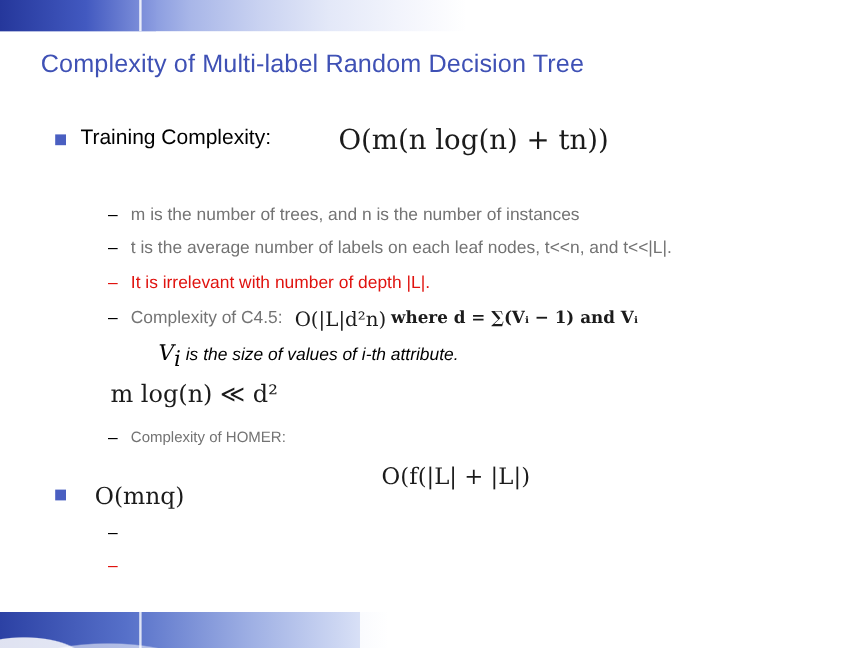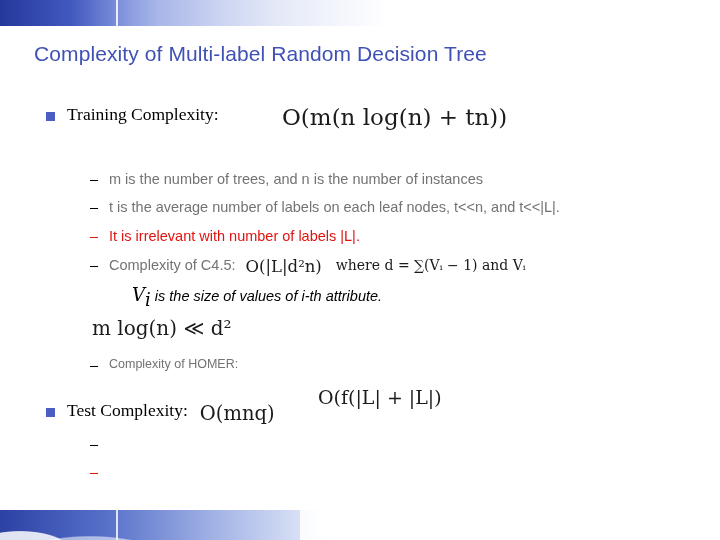--- a/index.html
+++ b/index.html
@@ -97,21 +97,20 @@
   .l1 .bullet {
     width: 9px; height: 9px;
     background: #4a5fc1;
     margin: 8px 12px 0 0;
     flex: 0 0 auto;
   }
   .l1 .text {
     font-size: 17.5px;
     color: #000000;
     line-height: 1.25;
-    font-family: Liberation Serif, serif;
   }
 
   .l2 {
     display: flex;
     align-items: flex-start;
     margin: 0 0 9px 0;
     padding-left: 44px;
   }
   .l2 .dash {
     width: 11px;
@@ -142,23 +141,24 @@
     font-size: 23px;
   }
   .f-c45 {
     font-size: 16.5px;
     margin-left: 10px;
     position: relative;
     top: 1px;
   }
   .f-c45-where {
     font-size: 14px;
-    margin-left: 14px;
+    margin-left: 4px;
     position: relative;
     top: 1px;
+    font-weight: bold;
   }
   .note-vi {
     padding-left: 86px;
     font-size: 14.5px;
     margin: 2px 0 6px 0;
     color: #000;
   }
   .note-vi .big {
     font-family: "DejaVu Serif", serif;
     font-style: italic;
@@ -212,21 +212,21 @@
       <span class="text">m is the number of trees, and n is the number of instances</span>
     </div>
 
     <div class="l2">
       <span class="dash">–</span>
       <span class="text">t is the average number of labels on each leaf nodes,  t&lt;&lt;n, and t&lt;&lt;|L|.</span>
     </div>
 
     <div class="l2 red">
       <span class="dash">–</span>
-      <span class="text">It is irrelevant with number of labels |L|.</span>
+      <span class="text">It is irrelevant with number of depth |L|.</span>
     </div>
 
     <div class="l2">
       <span class="dash">–</span>
       <span class="text">Complexity of C4.5:</span>
       <span class="formula f-c45">O(|L|d²n)</span>
       <span class="formula f-c45-where">where d = ∑(Vᵢ − 1) and Vᵢ</span>
     </div>
 
     <div class="note-vi">
@@ -238,21 +238,20 @@
 
     <div class="l2 small">
       <span class="dash">–</span>
       <span class="text">Complexity of HOMER:</span>
     </div>
 
     <div style="height:10px"></div>
 
     <div class="l1" style="margin-top:6px;">
       <span class="bullet"></span>
-      <span class="text">Test Complexity:</span>
       <span class="formula f-test">O(mnq)</span>
     </div>
 
     <div style="height:8px"></div>
 
     <div class="l2">
       <span class="dash">–</span>
     </div>
 
     <div class="l2 red">

